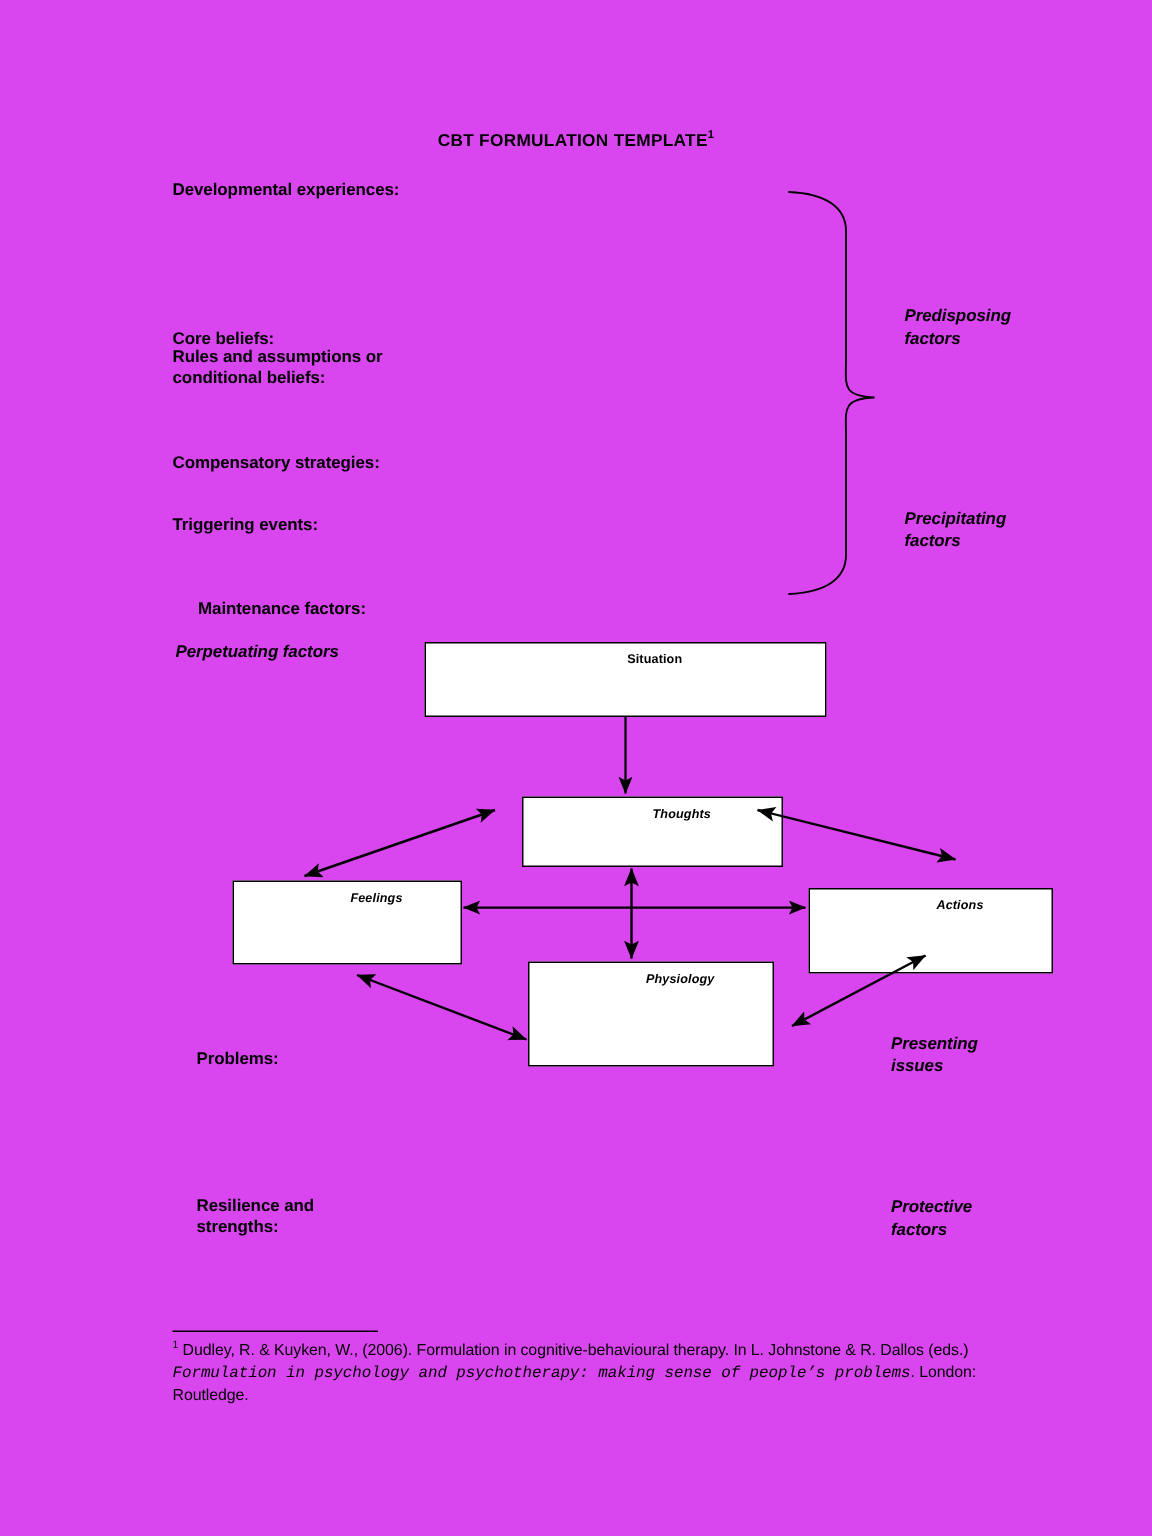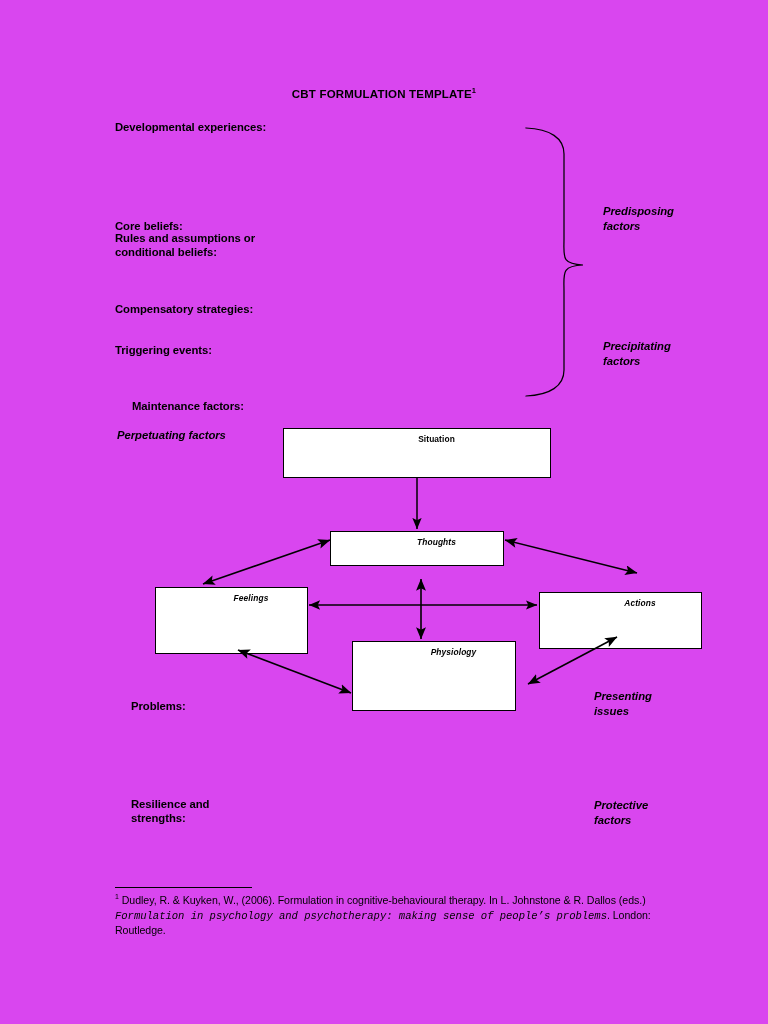--- a/index.html
+++ b/index.html
@@ -142,24 +142,24 @@
       <div class="abs side-label" style="left: 594px; top: 689px;">Presenting
 issues</div>
       <div class="abs side-label" style="left: 594px; top: 798px;">Protective
 factors</div>
     </div>
 
   <div id="diagram-nodes">
       <div class="node-box plain" style="left: 283px; top: 428px; width: 268px; height: 50px;">
         <span class="node-label">Situation</span>
       </div>
-      <div class="node-box" style="left: 330px; top: 531px; width: 174px; height: 35px;">
+      <div class="node-box" style="left: 348px; top: 531px; width: 174px; height: 47px;">
         <span class="node-label">Thoughts</span>
       </div>
-      <div class="node-box" style="left: 155px; top: 587px; width: 153px; height: 67px;">
+      <div class="node-box" style="left: 155px; top: 587px; width: 153px; height: 56px;">
         <span class="node-label">Feelings</span>
       </div>
       <div class="node-box" style="left: 539px; top: 592px; width: 163px; height: 57px;">
         <span class="node-label">Actions</span>
       </div>
       <div class="node-box" style="left: 352px; top: 641px; width: 164px; height: 70px;">
         <span class="node-label">Physiology</span>
       </div>
     </div>
 

